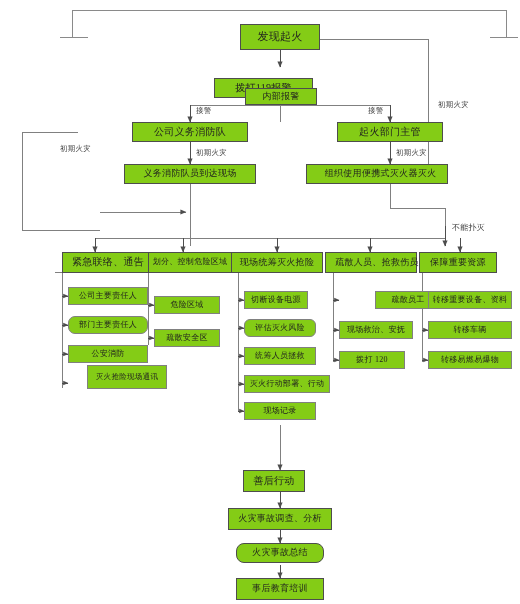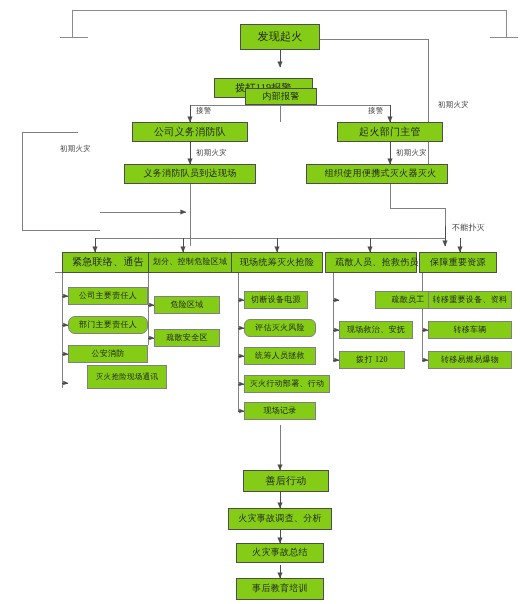--- a/index.html
+++ b/index.html
@@ -236,26 +236,26 @@
   <div class="node t8" style="left:428px;top:291px;width:84px;height:18px;">
     <span>转移重要设备、资料</span>
   </div>
   <div class="node t8" style="left:428px;top:321px;width:84px;height:18px;">
     <span>转移车辆</span>
   </div>
   <div class="node t8" style="left:428px;top:351px;width:84px;height:18px;">
     <span>转移易燃易爆物</span>
   </div>
 
-  <div class="node heavy t10" style="left:243px;top:470px;width:86px;height:22px;">
+  <div class="node heavy t10" style="left:243px;top:470px;width:62px;height:22px;">
     <span>善后行动</span>
   </div>
   <div class="node heavy t9" style="left:228px;top:508px;width:104px;height:22px;">
     <span>火灾事故调查、分析</span>
   </div>
-  <div class="node heavy t9" style="left:236px;top:543px;width:88px;height:20px;">
+  <div class="node heavy t9" style="left:236px;top:543px;width:88px;height:20px;border-radius:8px;">
     <span>火灾事故总结</span>
   </div>
   <div class="node heavy t9" style="left:236px;top:578px;width:88px;height:22px;">
     <span>事后教育培训</span>
   </div>
 
 </div>
 
 </body></html>

